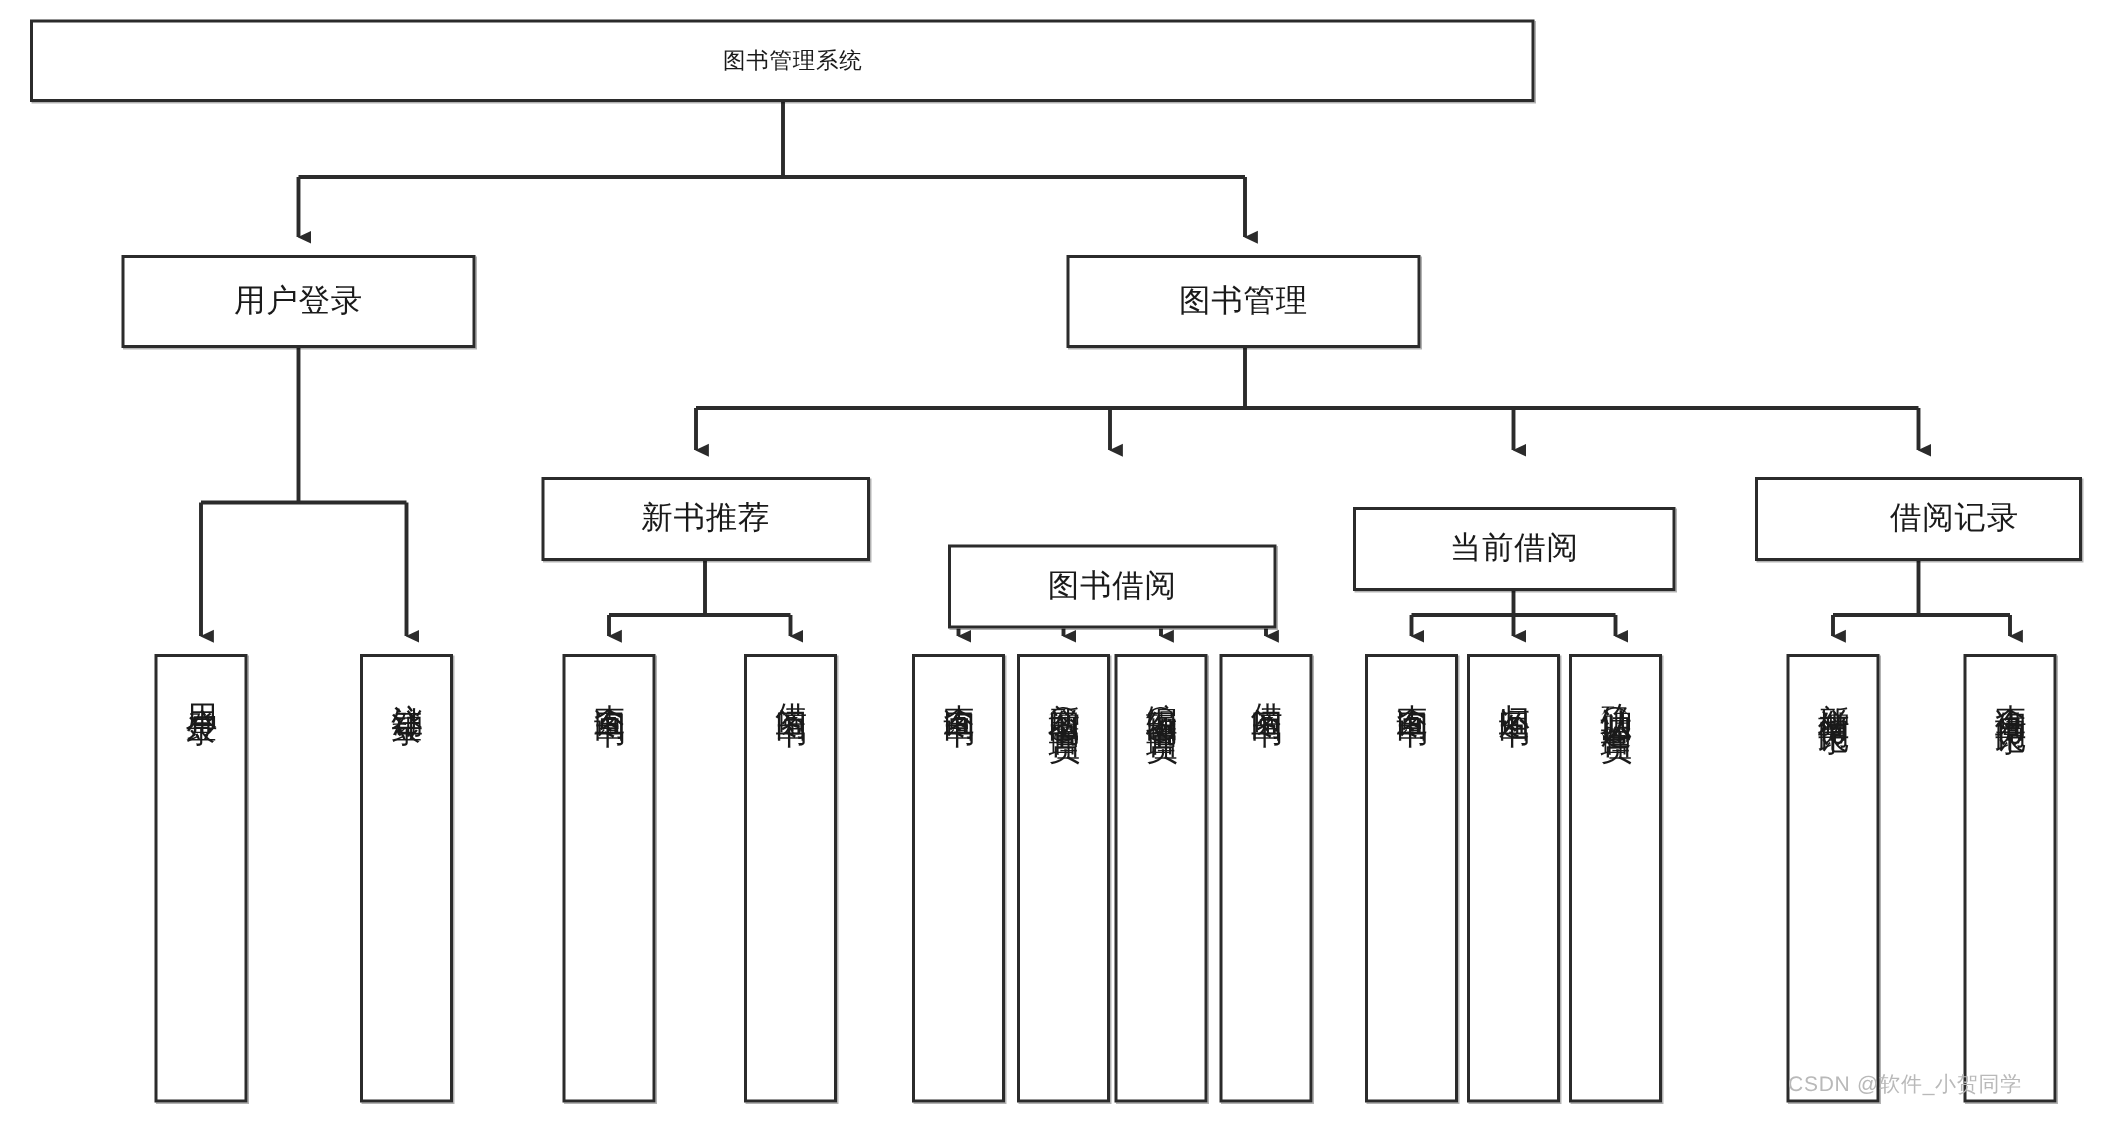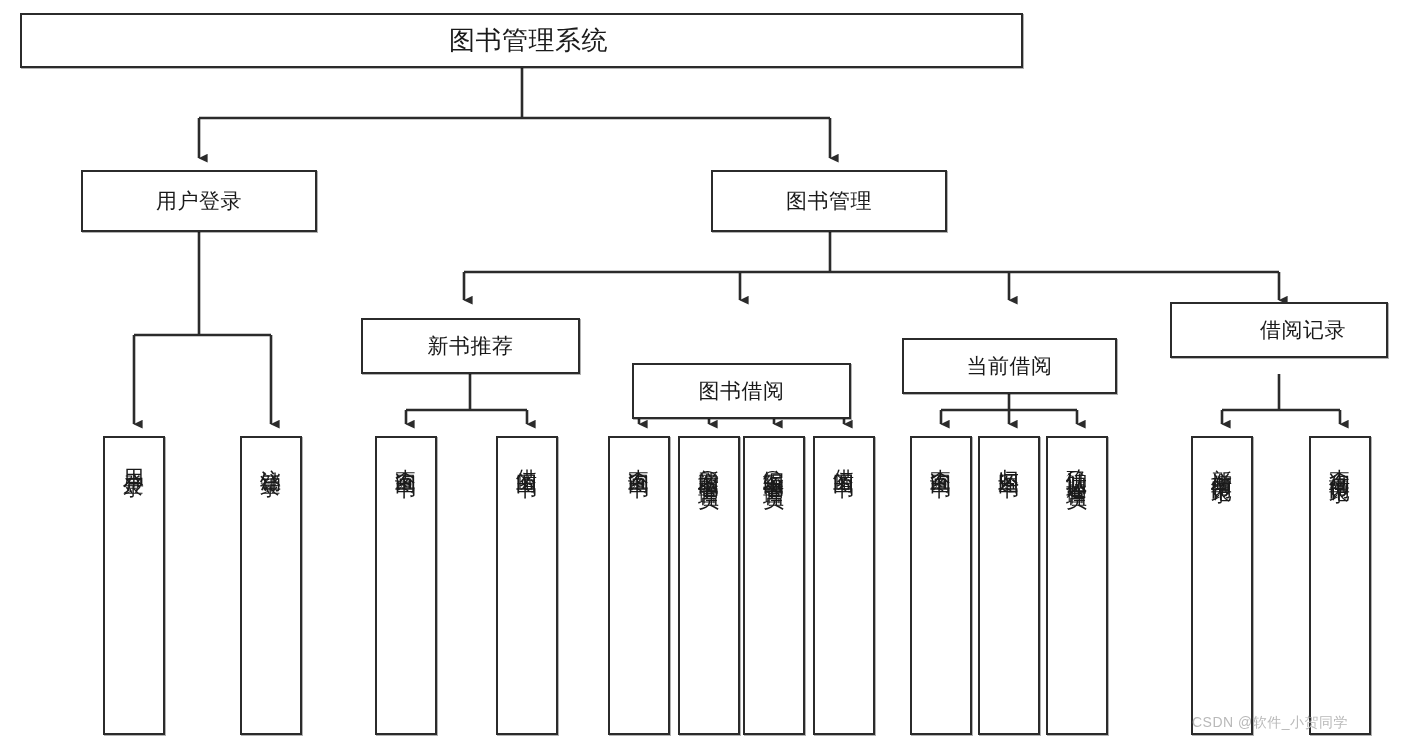--- a/index.html
+++ b/index.html
@@ -51,21 +51,21 @@
   }
   .node.vert .label {
     writing-mode: vertical-rl;
     text-orientation: upright;
     font-size: 21px;
     letter-spacing: 3px;
     line-height: 1;
     white-space: nowrap;
   }
   #root-node .label {
-    font-size: 26px;
+    font-size: 15px;
     margin-left: 14px;
   }
   .watermark {
     position: absolute;
     color: #b9b9b9;
     font-size: 14px;
     white-space: nowrap;
     letter-spacing: 0.5px;
   }
 </style>
@@ -139,21 +139,21 @@
 
   <div class="node horiz" style="left:361px; top:318px; width:219px; height:56px;">
     <span class="label">新书推荐</span>
   </div>
   <div class="node horiz" style="left:632px; top:318px; width:219px; height:56px;margin-top:45px;">
     <span class="label">图书借阅</span>
   </div>
   <div class="node horiz" style="left:902px; top:318px; width:215px; height:56px;margin-top:20px;">
     <span class="label">当前借阅</span>
   </div>
-  <div class="node horiz" style="left:1170px; top:302px; width:218px; height:56px;padding-left:48px;">
+  <div class="node horiz" style="left:1170px; top:318px; width:218px; height:56px;padding-left:48px;">
     <span class="label">借阅记录</span>
   </div>
 
   <div class="node vert" style="left:103px; top:436px; width:62px; height:299px;">
     <span class="label">用户登录</span>
   </div>
   <div class="node vert" style="left:240px; top:436px; width:62px; height:299px;">
     <span class="label">注销登录</span>
   </div>
 

